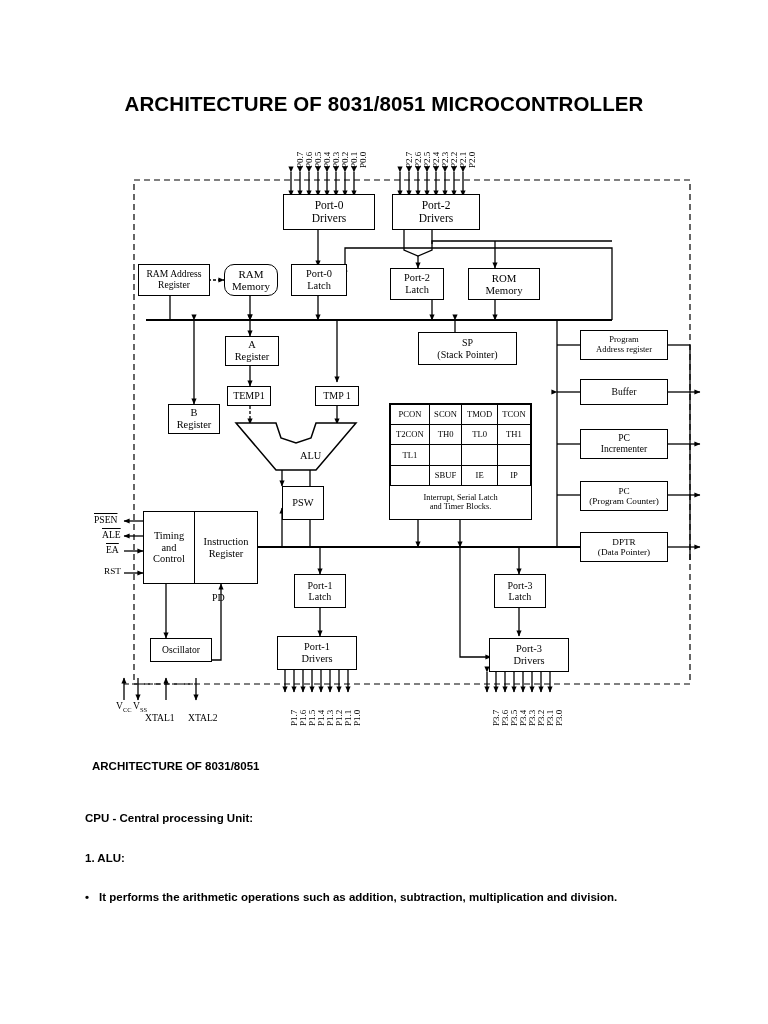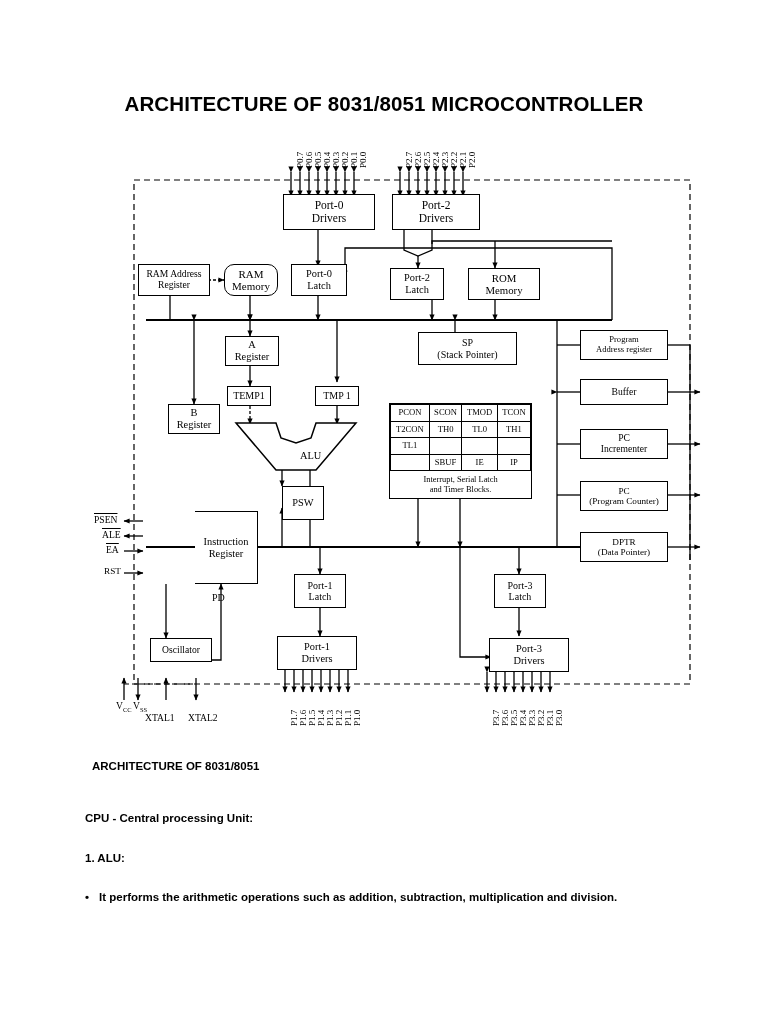--- a/index.html
+++ b/index.html
@@ -38,21 +38,21 @@
     transform:rotate(-90deg);
   }
 
   
   .lbl{position:absolute;font-family:"Liberation Serif", serif;
        color:#000;white-space:nowrap;text-align:center;}
   .ovl{text-decoration:overline;}
 
   
   #sfr-table{
-    position:absolute;left:389px;top:403px;width:143px;height:96px;
+    position:absolute;left:389px;top:403px;width:143px;height:117px;
     box-sizing:border-box;border:1.4px solid #000;background:#fff;
   }
   #sfr-table table{border-collapse:collapse;width:100%;height:100%;
     font-family:"Liberation Serif", serif;font-size:8.6px;color:#000;}
   #sfr-table td{border:1px solid #000;text-align:center;padding:0;
     line-height:1.05;height:15px;}
   #sfr-table td.foot{border-left:none;border-right:none;border-bottom:none;
     font-size:8.4px;line-height:1.18;height:26px;}
 
   
@@ -287,20 +287,25 @@
     </div>
     <div class="box" style="left:580px;top:481px;width:88px;height:30px;font-size:9.2px;">
       <span class="l1">PC</span>
       <span class="l2">(Program Counter)</span>
     </div>
     <div class="box" style="left:580px;top:532px;width:88px;height:30px;font-size:9.2px;">
       <span class="l1">DPTR</span>
       <span class="l2">(Data Pointer)</span>
     </div>
 
+    <div class="box" style="left:143px;top:511px;width:52px;height:73px;font-size:10.4px;border-right:1.2px solid #000;">
+      <span class="l1">Timing</span>
+      <span class="l2">and</span>
+      <span class="l2">Control</span>
+    </div>
     <div class="box" style="left:195px;top:511px;width:63px;height:73px;font-size:10.4px;border-left:none;">
       <span class="l1">Instruction</span>
       <span class="l2">Register</span>
     </div>
 
     <div class="box" style="left:150px;top:638px;width:62px;height:24px;font-size:9.6px;">
       <span class="l1">Oscillator</span>
     </div>
 
     <div class="box" style="left:294px;top:574px;width:52px;height:34px;font-size:10px;">

